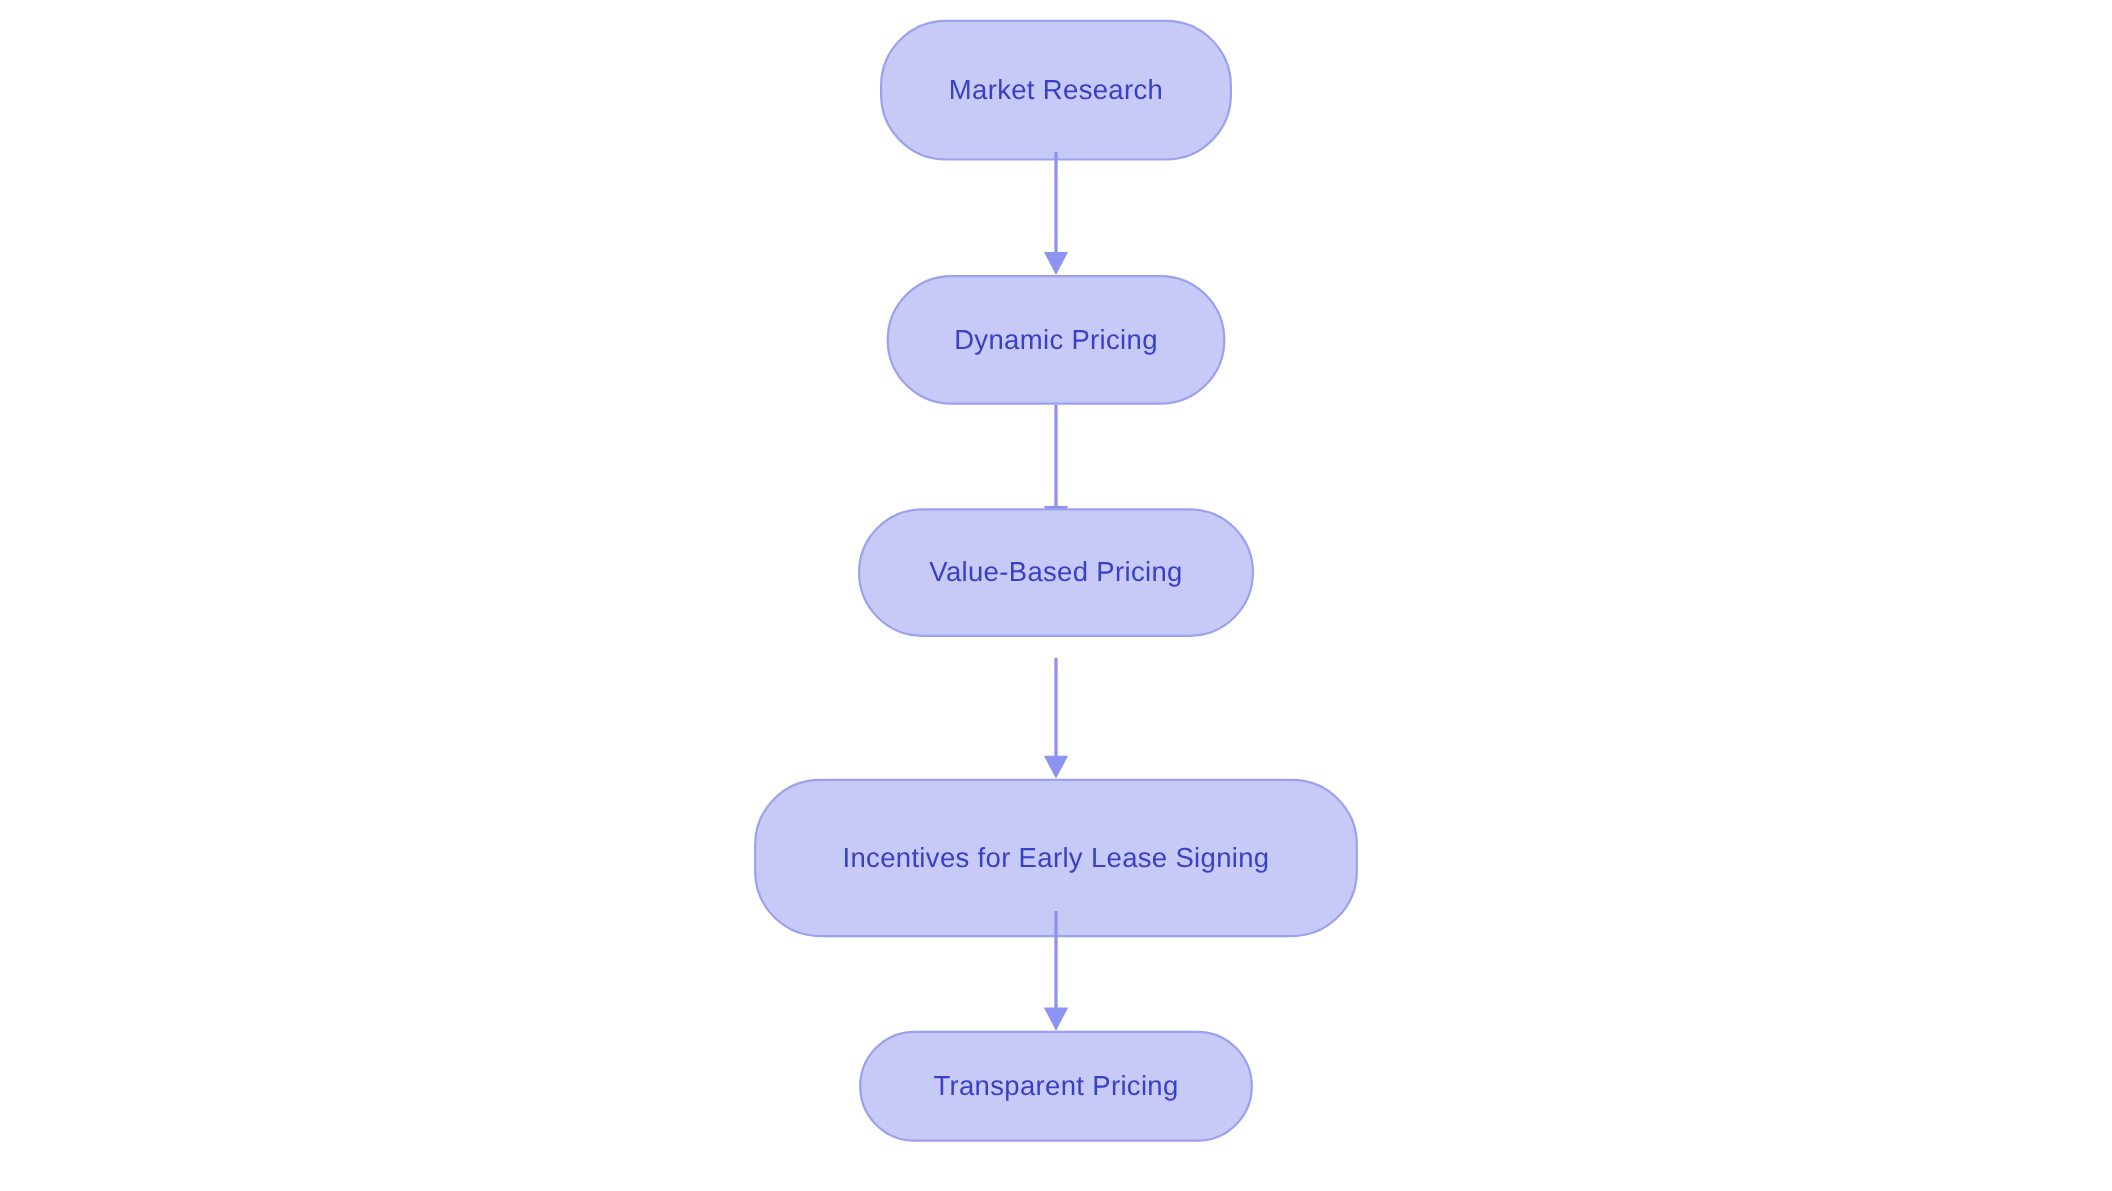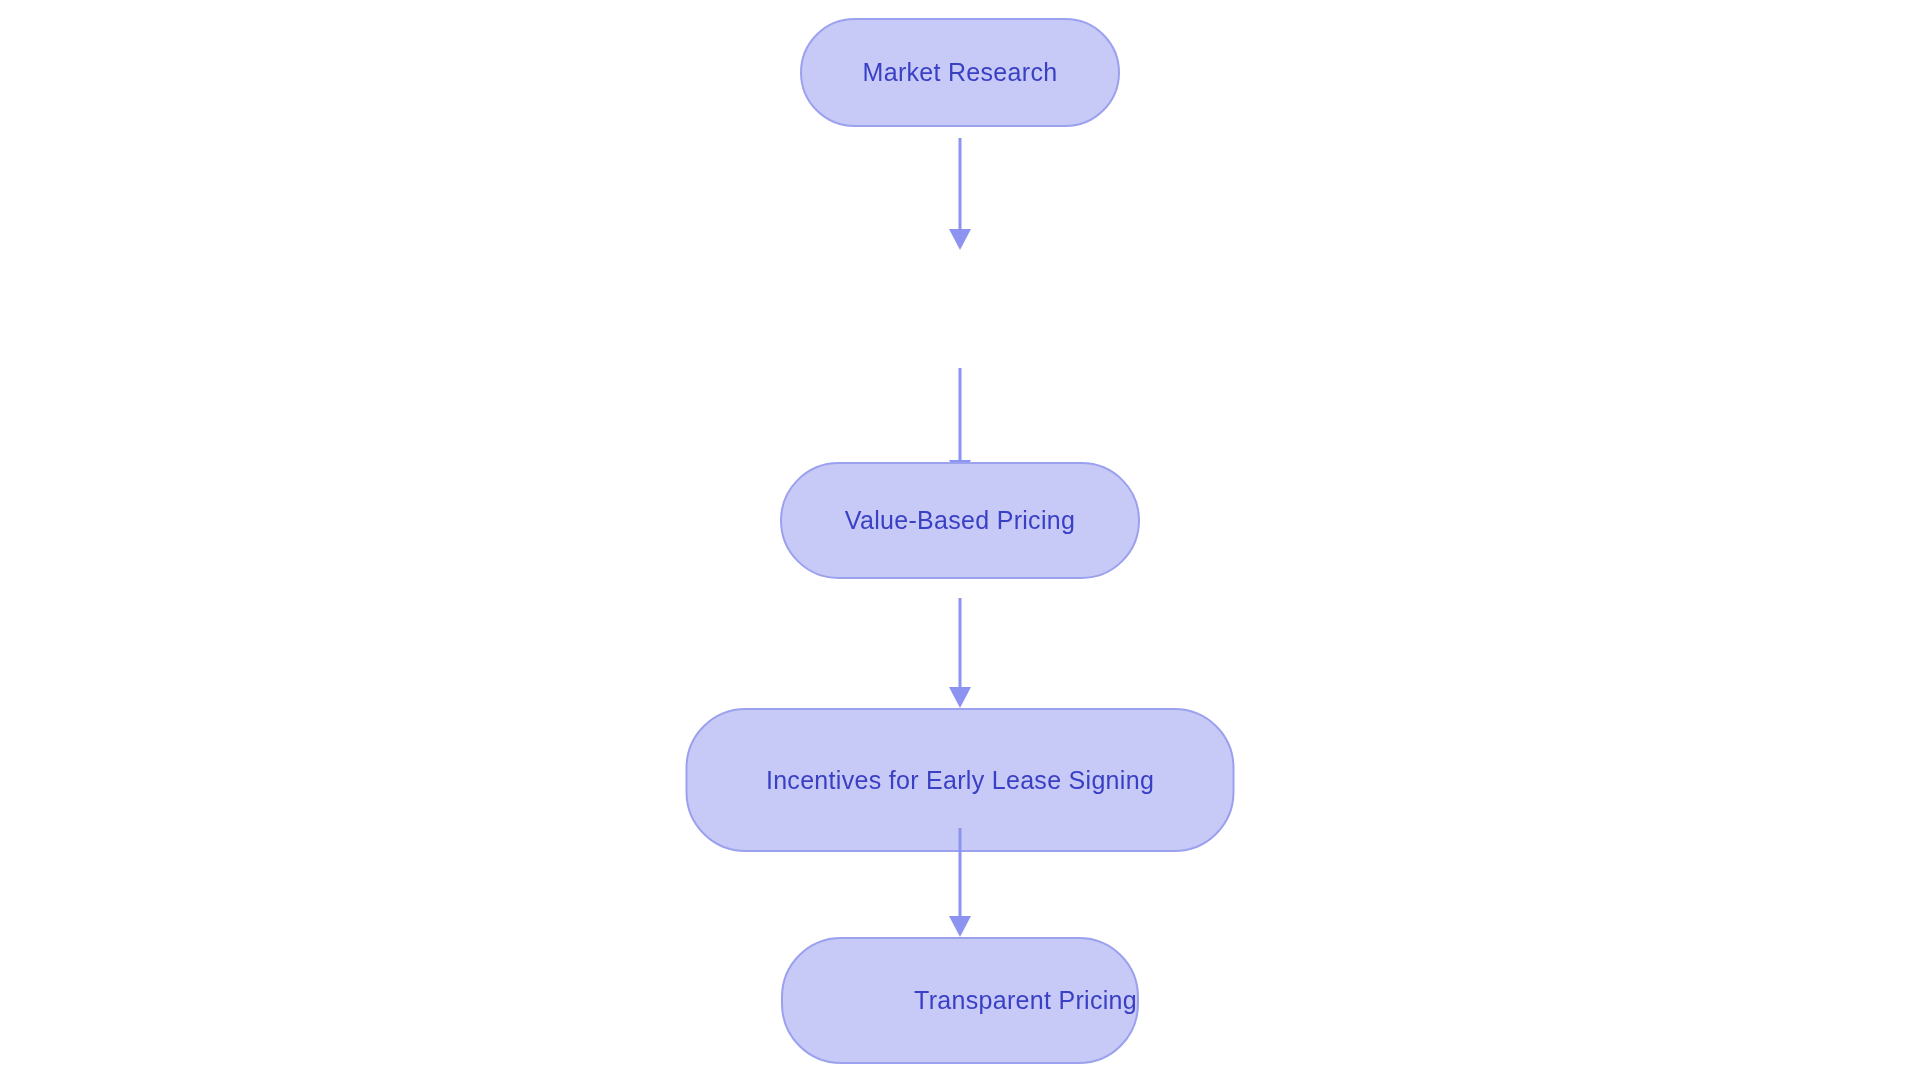--- a/index.html
+++ b/index.html
@@ -46,31 +46,34 @@
     color: var(--arrow);
     display: block;
   }
   .flow-arrow svg { display: block; }
 </style>
 </head>
 <body>
 
 <div class="canvas">
 
-  <div class="flow-node" style="top:18px; width:320px; height:109px;">
+  <div class="flow-node" style="top:18px; width:320px; height:128px;">
     <span>Market Research</span>
   </div>
 
   <div class="flow-arrow" style="top:138px;">
     <svg width="24" height="112" viewBox="0 0 24 112" aria-hidden="true">
       <line x1="12" y1="0" x2="12" y2="93" stroke="currentColor" stroke-width="3"></line>
       <path d="M1,91 L23,91 L12,112 Z" fill="currentColor"></path>
     </svg>
   </div>
 
+  <div class="flow-node" style="top:250px; width:308px; height:118px;">
+    <span>Dynamic Pricing</span>
+  </div>
 
   <div class="flow-arrow" style="top:368px;">
     <svg width="24" height="113" viewBox="0 0 24 113" aria-hidden="true">
       <line x1="12" y1="0" x2="12" y2="94" stroke="currentColor" stroke-width="3"></line>
       <path d="M1,92 L23,92 L12,113 Z" fill="currentColor"></path>
     </svg>
   </div>
 
   <div class="flow-node" style="top:462px; width:360px; height:117px;">
     <span>Value-Based Pricing</span>
@@ -87,17 +90,17 @@
     <span>Incentives for Early Lease Signing</span>
   </div>
 
   <div class="flow-arrow" style="top:828px;">
     <svg width="24" height="109" viewBox="0 0 24 109" aria-hidden="true">
       <line x1="12" y1="0" x2="12" y2="90" stroke="currentColor" stroke-width="3"></line>
       <path d="M1,88 L23,88 L12,109 Z" fill="currentColor"></path>
     </svg>
   </div>
 
-  <div class="flow-node" style="top:937px; width:358px; height:127px;justify-content:flex-end;">
+  <div class="flow-node" style="top:937px; width:358px; height:101px;">
     <span>Transparent Pricing</span>
   </div>
 
 </div>
 
 </body></html>

